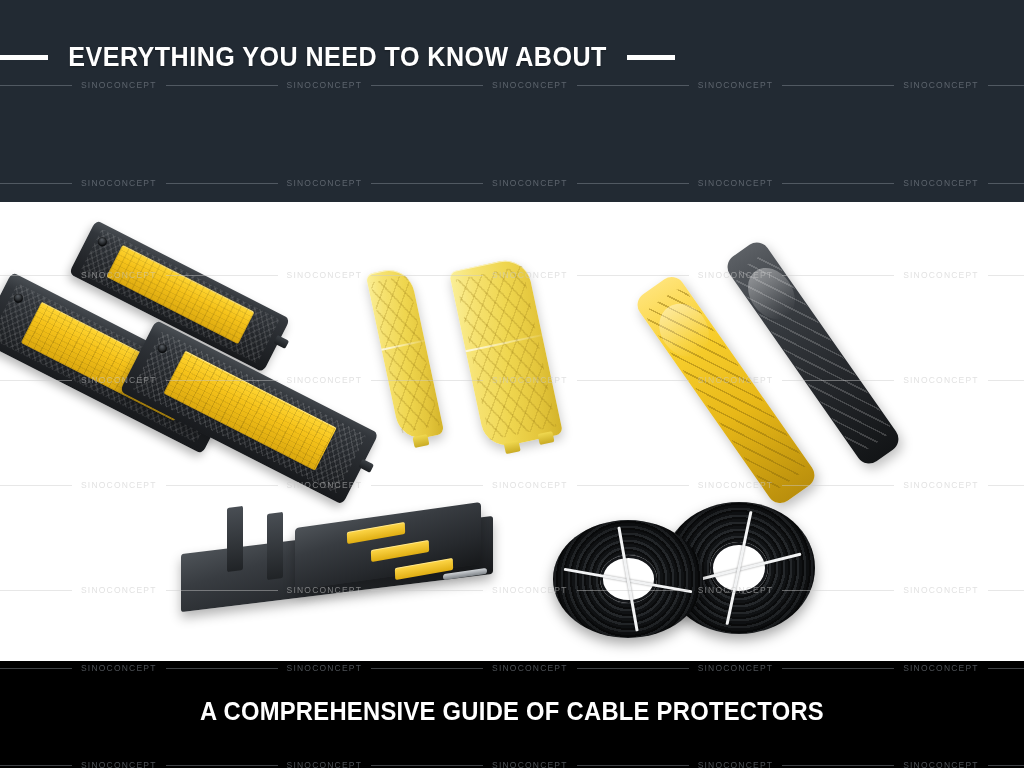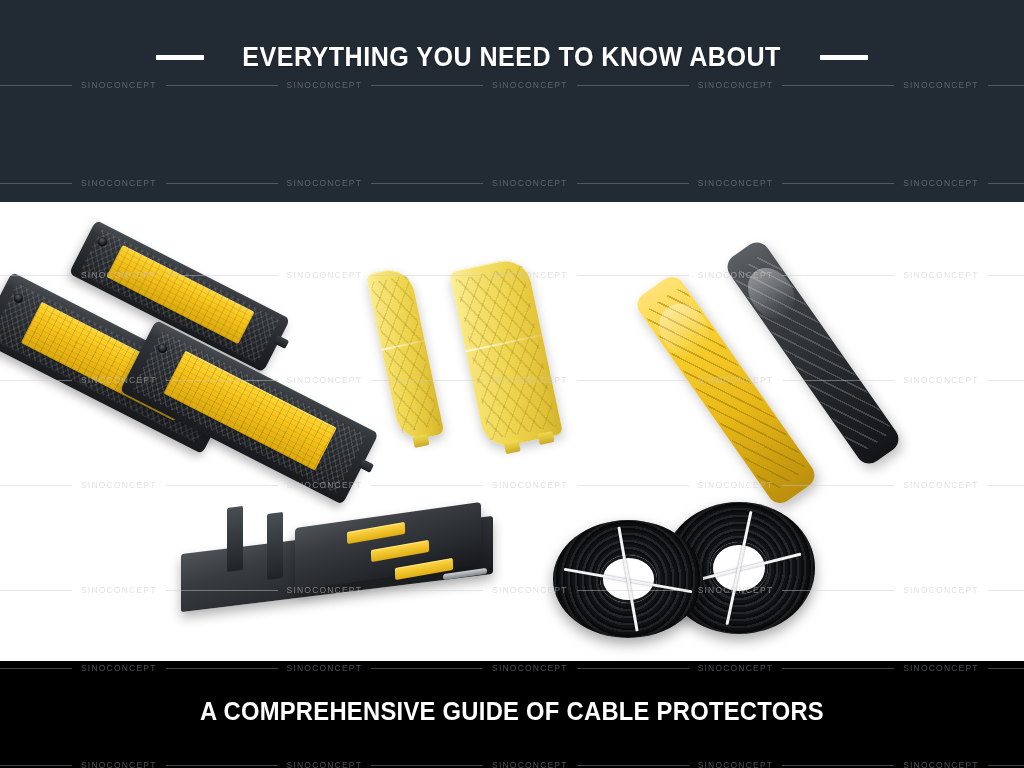--- a/index.html
+++ b/index.html
@@ -29,21 +29,21 @@
   .wm-dark{ color:#8c939c; }
   .wm-light{ color:#c9c9c9; }
 
   
   .header{
     position:absolute; left:0; top:0; width:1024px; height:202px;
     background:#222a33; z-index:2;
   }
   .kicker{
     position:absolute; left:0; top:44px; width:1024px;
-    display:flex; align-items:center; justify-content:center; gap:18px;
+    display:flex; align-items:center; justify-content:flex-start; 
     z-index:4;
   }
   .kicker-dash{ width:48px; height:5px; background:#ffffff; display:block; }
   .kicker-text{
     color:#ffffff; font-size:27px; font-weight:700;
     letter-spacing:.5px; line-height:1;
     transform:scaleX(.93); transform-origin:center;
     font-family:"Liberation Sans", sans-serif;
     text-shadow:0 1px 2px rgba(0,0,0,.35);
   }

